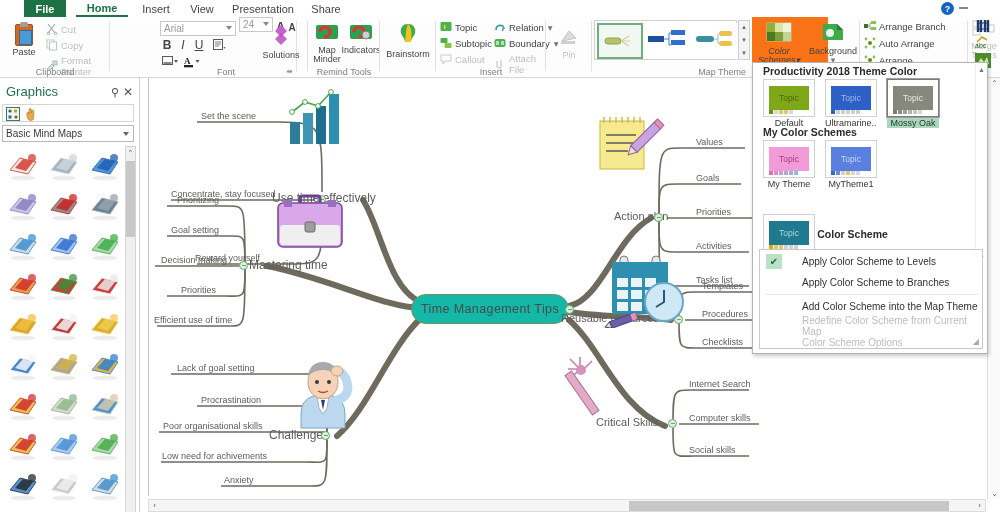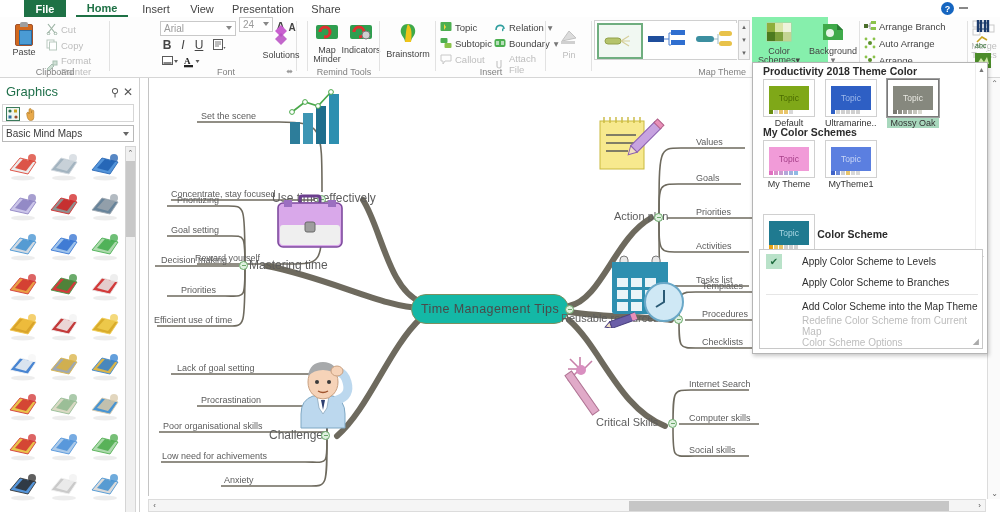--- a/index.html
+++ b/index.html
@@ -394,21 +394,21 @@
         </div>
       </div>
       <div class="galscroll" style="left:146px;top:3px;height:40px;">
         <div class="galsb" style="top:0;">▴</div>
         <div class="galsb" style="top:13px;">▾</div>
         <div class="galsb" style="top:26px;">▾</div>
       </div>
       <div class="glabel" style="left:0;width:160px;text-align:right;padding-right:6px;">Map Theme</div>
     </div>
 
-    <div class="rgroup" style="left:752px;width:76px;background:#86efac;">
+    <div class="rgroup" style="left:752px;width:76px;background:#f97316;font-style:italic;">
       <div class="bigbtn" style="left:2px;top:4px;width:50px;">
         <span>
           <svg width="28" height="22" viewBox="0 0 28 22">
             <rect x="2" y="2" width="24" height="18" fill="#e9f0d8" stroke="#b9c9a0"></rect>
             <rect x="2" y="2" width="8" height="9" fill="#8fae3c"></rect>
             <rect x="10" y="2" width="8" height="9" fill="#d9e5a8"></rect>
             <rect x="18" y="2" width="8" height="9" fill="#eef3dc"></rect>
             <rect x="2" y="11" width="8" height="9" fill="#4c7a1e"></rect>
             <rect x="10" y="11" width="8" height="9" fill="#7ba03a"></rect>
             <rect x="18" y="11" width="8" height="9" fill="#c3d492"></rect>

